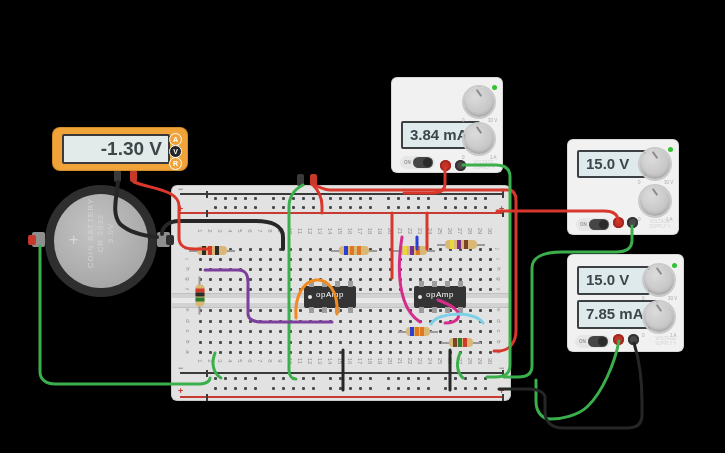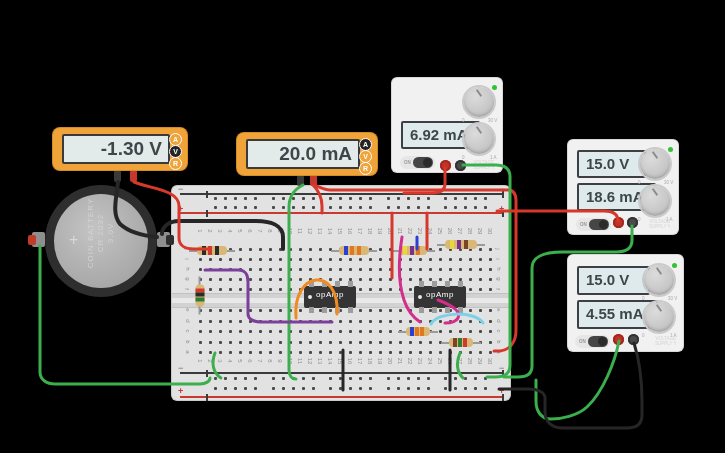--- a/index.html
+++ b/index.html
@@ -638,29 +638,23 @@
   <div class="probe red" style="left:130px;top:170px;"></div>
   <div class="mm" style="left:53px;top:128px;width:134px;height:42px;">
     <div class="screen" style="left:9px;top:6px;width:98px;height:26px;font-size:19px;line-height:26px;padding-right:6px;">-1.30 V</div>
     <div class="btn" style="left:116px;top:5px;">A</div>
     <div class="btn sel" style="left:116px;top:17px;">V</div>
     <div class="btn" style="left:116px;top:29px;">R</div>
   </div>
 
   <div class="probe black" style="left:297px;top:174px;"></div>
   <div class="probe red" style="left:310px;top:174px;"></div>
-  <div class="mm" style="left:237px;top:133px;width:140px;height:42px;">
-    <div class="screen" style="left:9px;top:6px;width:104px;height:26px;font-size:19px;line-height:26px;padding-right:6px;">20.0 mA</div>
-    <div class="btn sel" style="left:122px;top:5px;">A</div>
-    <div class="btn" style="left:122px;top:17px;">V</div>
-    <div class="btn" style="left:122px;top:29px;">R</div>
-  </div>
 
   <div class="psu" style="left:392px;top:78px;width:110px;height:94px;">
-    <div class="screen" style="left:9px;top:43px;width:68px;height:24px;">6.92 mA</div>
+    <div class="screen" style="left:9px;top:43px;width:68px;height:24px;">3.84 mA</div>
     <div class="knob" style="left:72px;top:9px;">
         <div class="tick"></div>
       </div>
     <div class="knob" style="left:72px;top:46px;">
         <div class="tick"></div>
       </div>
     <div class="led" style="left:100px;top:7px;"></div>
     <div class="klbl" style="left:70px;top:40px;">0</div>
     <div class="klbl" style="left:96px;top:40px;">30 V</div>
     <div class="klbl" style="left:70px;top:77px;">0</div>
@@ -674,21 +668,20 @@
     <div class="term red" style="left:48px;top:82px;"></div>
     <div class="term blk" style="left:63px;top:82px;"></div>
     <div class="brand" style="left:78px;top:82px;width:24px;">
       <span>VOLTAGE</span><br><span>SUPPLY</span>
       <span>ϟ</span>
     </div>
   </div>
 
   <div class="psu" style="left:568px;top:140px;width:110px;height:94px;">
     <div class="screen" style="left:9px;top:10px;width:58px;height:24px;">15.0 V</div>
-    <div class="screen" style="left:9px;top:43px;width:68px;height:24px;">18.6 mA</div>
     <div class="knob" style="left:72px;top:9px;">
         <div class="tick"></div>
       </div>
     <div class="knob" style="left:72px;top:46px;">
         <div class="tick"></div>
       </div>
     <div class="led" style="left:100px;top:7px;"></div>
     <div class="klbl" style="left:70px;top:40px;">0</div>
     <div class="klbl" style="left:96px;top:40px;">30 V</div>
     <div class="klbl" style="left:70px;top:77px;">0</div>
@@ -702,21 +695,21 @@
     <div class="term red" style="left:45px;top:77px;"></div>
     <div class="term blk" style="left:59px;top:77px;"></div>
     <div class="brand" style="left:78px;top:79px;width:24px;">
       <span>VOLTAGE</span><br><span>SUPPLY</span>
       <span>ϟ</span>
     </div>
   </div>
 
   <div class="psu" style="left:568px;top:255px;width:115px;height:96px;">
     <div class="screen" style="left:9px;top:11px;width:62px;height:25px;">15.0 V</div>
-    <div class="screen" style="left:9px;top:45px;width:70px;height:25px;">4.55 mA</div>
+    <div class="screen" style="left:9px;top:45px;width:70px;height:25px;">7.85 mA</div>
     <div class="knob" style="left:76px;top:10px;">
         <div class="tick"></div>
       </div>
     <div class="knob" style="left:76px;top:47px;">
         <div class="tick"></div>
       </div>
     <div class="led" style="left:104px;top:8px;"></div>
     <div class="klbl" style="left:74px;top:41px;">0</div>
     <div class="klbl" style="left:100px;top:41px;">30 V</div>
     <div class="klbl" style="left:74px;top:78px;">0</div>

